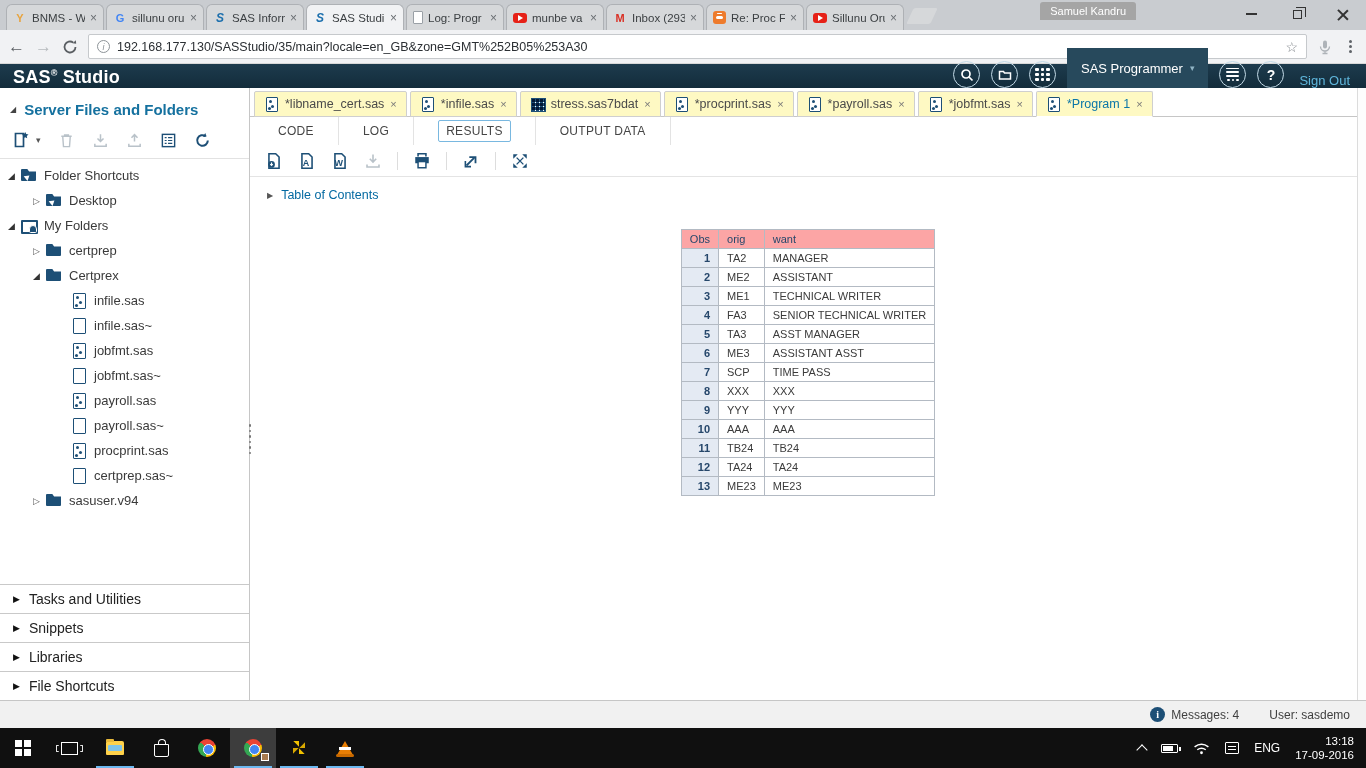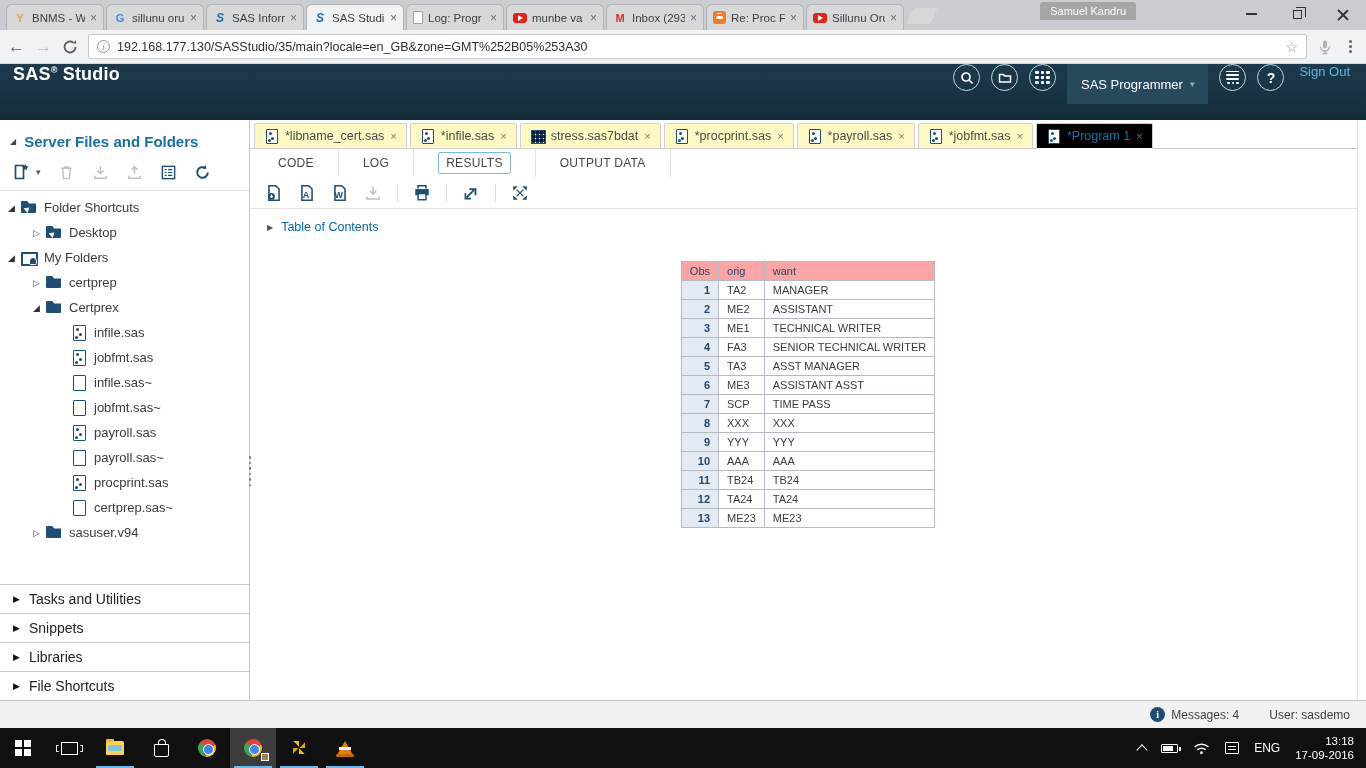--- a/index.html
+++ b/index.html
@@ -39,21 +39,21 @@
   .nav-arrow.disabled{color:#b6babd;}
   #urlbar{flex:1;height:25px;background:#fff;border:1px solid #c6c9cc;border-radius:2px;display:flex;align-items:center;padding:0 8px;gap:7px;}
   .info-circle{width:13px;height:13px;border:1.4px solid #8d9398;border-radius:50%;color:#8d9398;font-size:9px;display:flex;align-items:center;justify-content:center;font-style:italic;flex:none;}
   #url-text{font-size:12.5px;color:#2b2f33;white-space:nowrap;overflow:hidden;flex:1;}
   .star-icon{font-size:14px;color:#80868b;flex:none;}
   .mic-icon-gray{width:16px;height:16px;flex:none;}
   .menu-dots{display:flex;flex-direction:column;gap:2px;padding:0 6px;}
   .menu-dots i{width:3px;height:3px;background:#5f6368;border-radius:50%;}
 
   
-  #appheader{height:56px;background:linear-gradient(#1d3b4d,#132c3b);display:flex;align-items:flex-start;color:#fff;flex:none;}
+  #appheader{height:24px;background:linear-gradient(#1d3b4d,#132c3b);display:flex;align-items:flex-end;color:#fff;flex:none;}
   #brand{padding-left:13px;font-size:18px;font-weight:bold;letter-spacing:.2px;}
   #brand sup{font-size:9px;}
   #appheader .spacer{flex:1;}
   .hd-circle{width:27px;height:27px;border:1.6px solid #c2d9e6;border-radius:50%;display:flex;align-items:center;justify-content:center;margin-right:11px;flex:none;}
   #role-box{height:40px;background:#27495c;display:flex;align-items:center;padding:0 14px;margin-right:11px;gap:7px;}
   #role-label{font-size:13px;color:#fff;}
   .caret{font-size:9px;color:#8fb3c4;}
   #signout{font-size:13px;color:#5fb6dc;margin:0 16px 0 4px;}
   .dotgrid{display:grid;grid-template-columns:repeat(3,4px);grid-gap:1.5px;}
   .dotgrid i{width:3.5px;height:3.5px;background:#fff;border-radius:1px;}
@@ -95,21 +95,21 @@
   
   #splitter-handle{position:absolute;left:247px;top:336px;width:6px;height:40px;z-index:5;display:flex;flex-direction:column;align-items:center;gap:3px;}
   #splitter-handle i{width:2.5px;height:2.5px;background:#777;border-radius:50%;}
 
   
   #main{flex:1;display:flex;flex-direction:column;min-width:0;background:#fff;position:relative;}
   #docstrip{height:29px;border-bottom:1px solid #c6c6c6;display:flex;align-items:flex-end;padding-left:4px;flex:none;}
   .dtab{height:26px;margin-bottom:-1px;background:#fef9c3;border:1px solid #cfcfcf;border-radius:2px 2px 0 0;display:flex;align-items:center;gap:6px;padding:0 9px;margin-right:3px;flex:none;}
   .dtab-label{font-size:12.5px;color:#4a4a4a;white-space:nowrap;}
   .dtab-close{font-size:11px;color:#777;}
-  .dtab.active{background:#000000;border-bottom:1px solid #fff;}
+  .dtab.active{background:#fef9c3;border-bottom:1px solid #fff;}
   .dtab.active .dtab-label{color:#0b76a8;}
   .dicon{width:15px;height:15px;position:relative;flex:none;}
   .dicon.sas-prog::before{content:"";position:absolute;left:2px;top:0;width:10px;height:13px;background:#fff;border:1.5px solid #1d4f76;border-radius:1px;}
   .dicon.sas-prog::after{content:"";position:absolute;left:5px;top:3px;width:3px;height:3px;background:#1d4f76;border-radius:50%;box-shadow:2px 5px 0 0 #1d4f76,-1px 7px 0 0 #1d4f76;}
   .dicon.dataset::before{content:"";position:absolute;left:1px;top:1px;width:13px;height:12px;background:
     repeating-linear-gradient(90deg,#1d4f76 0 3px,#fff 3px 4px),
     repeating-linear-gradient(#1d4f76 0 3px,#fff 3px 4px);background-blend-mode:multiply;border:1px solid #1d4f76;}
 
   #ptabs{height:28px;display:flex;align-items:flex-start;flex:none;padding-left:4px;}
   .ptab{height:100%;display:flex;align-items:center;justify-content:center;padding:0 24px;border-right:1px solid #e3e3e3;}
@@ -396,28 +396,28 @@
           </div>
 
           <div class="titem" style="--lvl: 2;">
             <span class="exp"></span>
             <span class="ticon sas"></span>
             <span class="tlabel">infile.sas</span>
           </div>
 
           <div class="titem" style="--lvl: 2;">
             <span class="exp"></span>
+            <span class="ticon doc"></span>
+            <span class="tlabel">infile.sas~</span>
+          </div>
+
+          <div class="titem" style="--lvl: 2;">
+            <span class="exp"></span>
             <span class="ticon sas"></span>
             <span class="tlabel">jobfmt.sas</span>
-          </div>
-
-          <div class="titem" style="--lvl: 2;">
-            <span class="exp"></span>
-            <span class="ticon doc"></span>
-            <span class="tlabel">infile.sas~</span>
           </div>
 
           <div class="titem" style="--lvl: 2;">
             <span class="exp"></span>
             <span class="ticon doc"></span>
             <span class="tlabel">jobfmt.sas~</span>
           </div>
 
           <div class="titem" style="--lvl: 2;">
             <span class="exp"></span>

